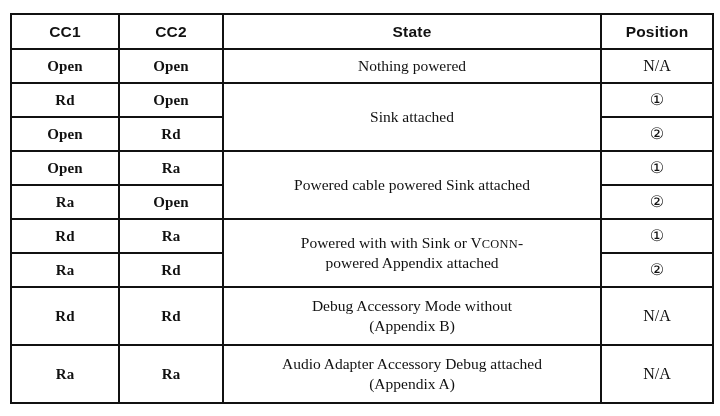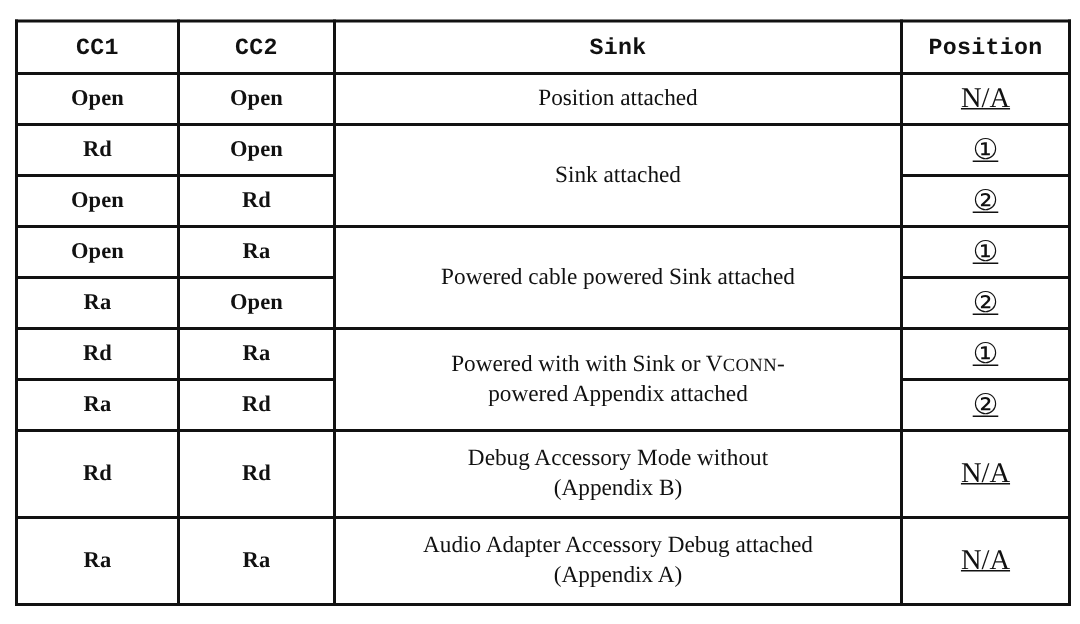--- a/index.html
+++ b/index.html
@@ -40,21 +40,21 @@
     border: 2px solid #111111;
     padding: 0;
     text-align: center;
     vertical-align: middle;
     background: #ffffff;
   }
 
   
   thead th {
     height: 33px;
-    font-family: Liberation Mono, monospace;
+    font-family: Liberation Sans, sans-serif;
     font-weight: bold;
     font-size: 15.5px;
     letter-spacing: 0.2px;
   }
 
   
   td.cc {
     font-weight: bold;
     font-size: 15px;
     letter-spacing: 0.1px;
@@ -64,22 +64,21 @@
   td.state {
     font-weight: normal;
     font-size: 15.5px;
     line-height: 1.32;
     padding: 2px 8px;
   }
 
   
   td.pos {
     font-weight: normal;
-    font-size: 19px;
-    text-decoration: underline;
+    font-size: 16px;
   }
 
   
   tr.r-normal td { height: 32px; }
   tr.r-tall td   { height: 56px; }
 
   
   td.state { border-top-width: 1px; border-bottom-width: 1px; }
 
   
@@ -126,31 +125,31 @@
       <col class="col-cc1">
       <col class="col-cc2">
       <col class="col-state">
       <col class="col-pos">
     </colgroup>
 
     <thead>
       <tr>
         <th>CC1</th>
         <th>CC2</th>
-        <th>Sink</th>
+        <th>State</th>
         <th>Position</th>
       </tr>
     </thead>
 
     <tbody>
 
       <tr class="r-normal first-body">
         <td class="cc">Open</td>
         <td class="cc">Open</td>
-        <td class="state">Position attached</td>
+        <td class="state">Nothing powered</td>
         <td class="pos">N/A</td>
       </tr>
 
       <tr class="r-normal">
         <td class="cc">Rd</td>
         <td class="cc">Open</td>
         <td class="state" rowspan="2">Sink attached</td>
         <td class="pos circled">①</td>
       </tr>
       <tr class="r-normal">

